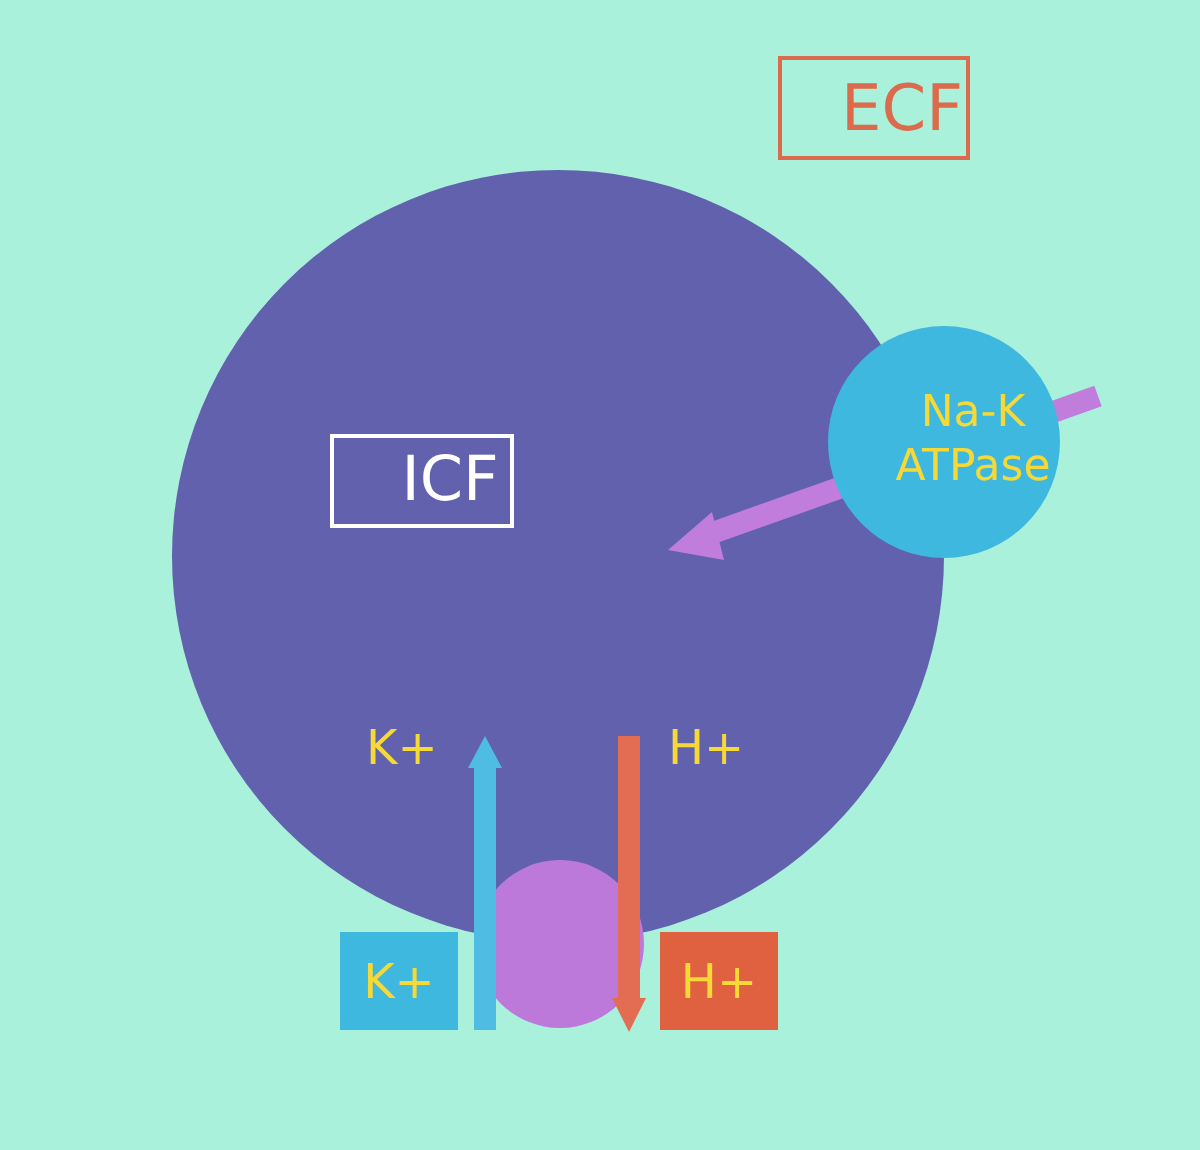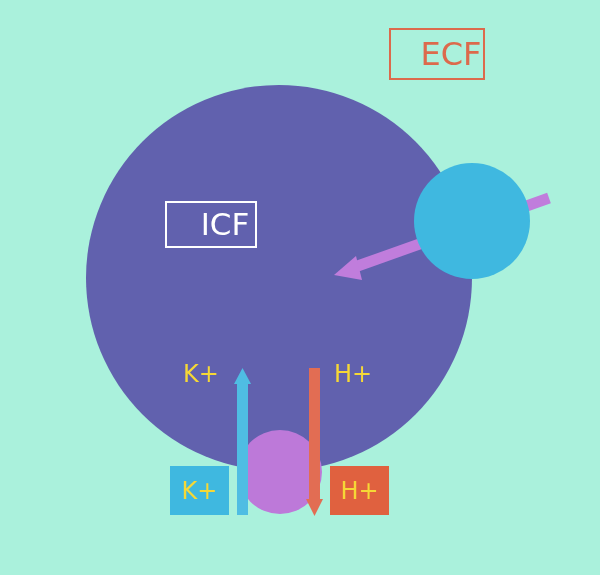--- a/index.html
+++ b/index.html
@@ -30,21 +30,21 @@
       line-height: 1;
       padding-left: 28px;
     }
     #ecf-label {
       left: 389px; top: 28px; width: 96px; height: 52px;
       border: 2px solid #dc6a4c;
       color: #dc6a4c;
       font-size: 32px;
     }
     #icf-label {
-      left: 165px; top: 201px; width: 92px; height: 47px;
+      left: 165px; top: 217px; width: 92px; height: 47px;
       border: 2px solid #ffffff;
       color: #ffffff;
       font-size: 31px;
     }
     #atpase-label {
       left: 414px; top: 162px; width: 117px; height: 117px;
       color: #f6d836;
       font-size: 22px;
       flex-direction: column;
       line-height: 1.2;
@@ -101,20 +101,24 @@
   </svg>
 
   <div id="ecf-label" class="label">
     <span>ECF</span>
   </div>
 
   <div id="icf-label" class="label">
     <span>ICF</span>
   </div>
 
+  <div id="atpase-label" class="label">
+    <span>Na-K</span>
+    <span>ATPase</span>
+  </div>
 
   <span id="k-inner" class="ion-text">K+</span>
   <span id="h-inner" class="ion-text">H+</span>
 
   <div id="k-box" class="ion-box">
     <span>K+</span>
   </div>
   <div id="h-box" class="ion-box">
     <span>H+</span>
   </div>

